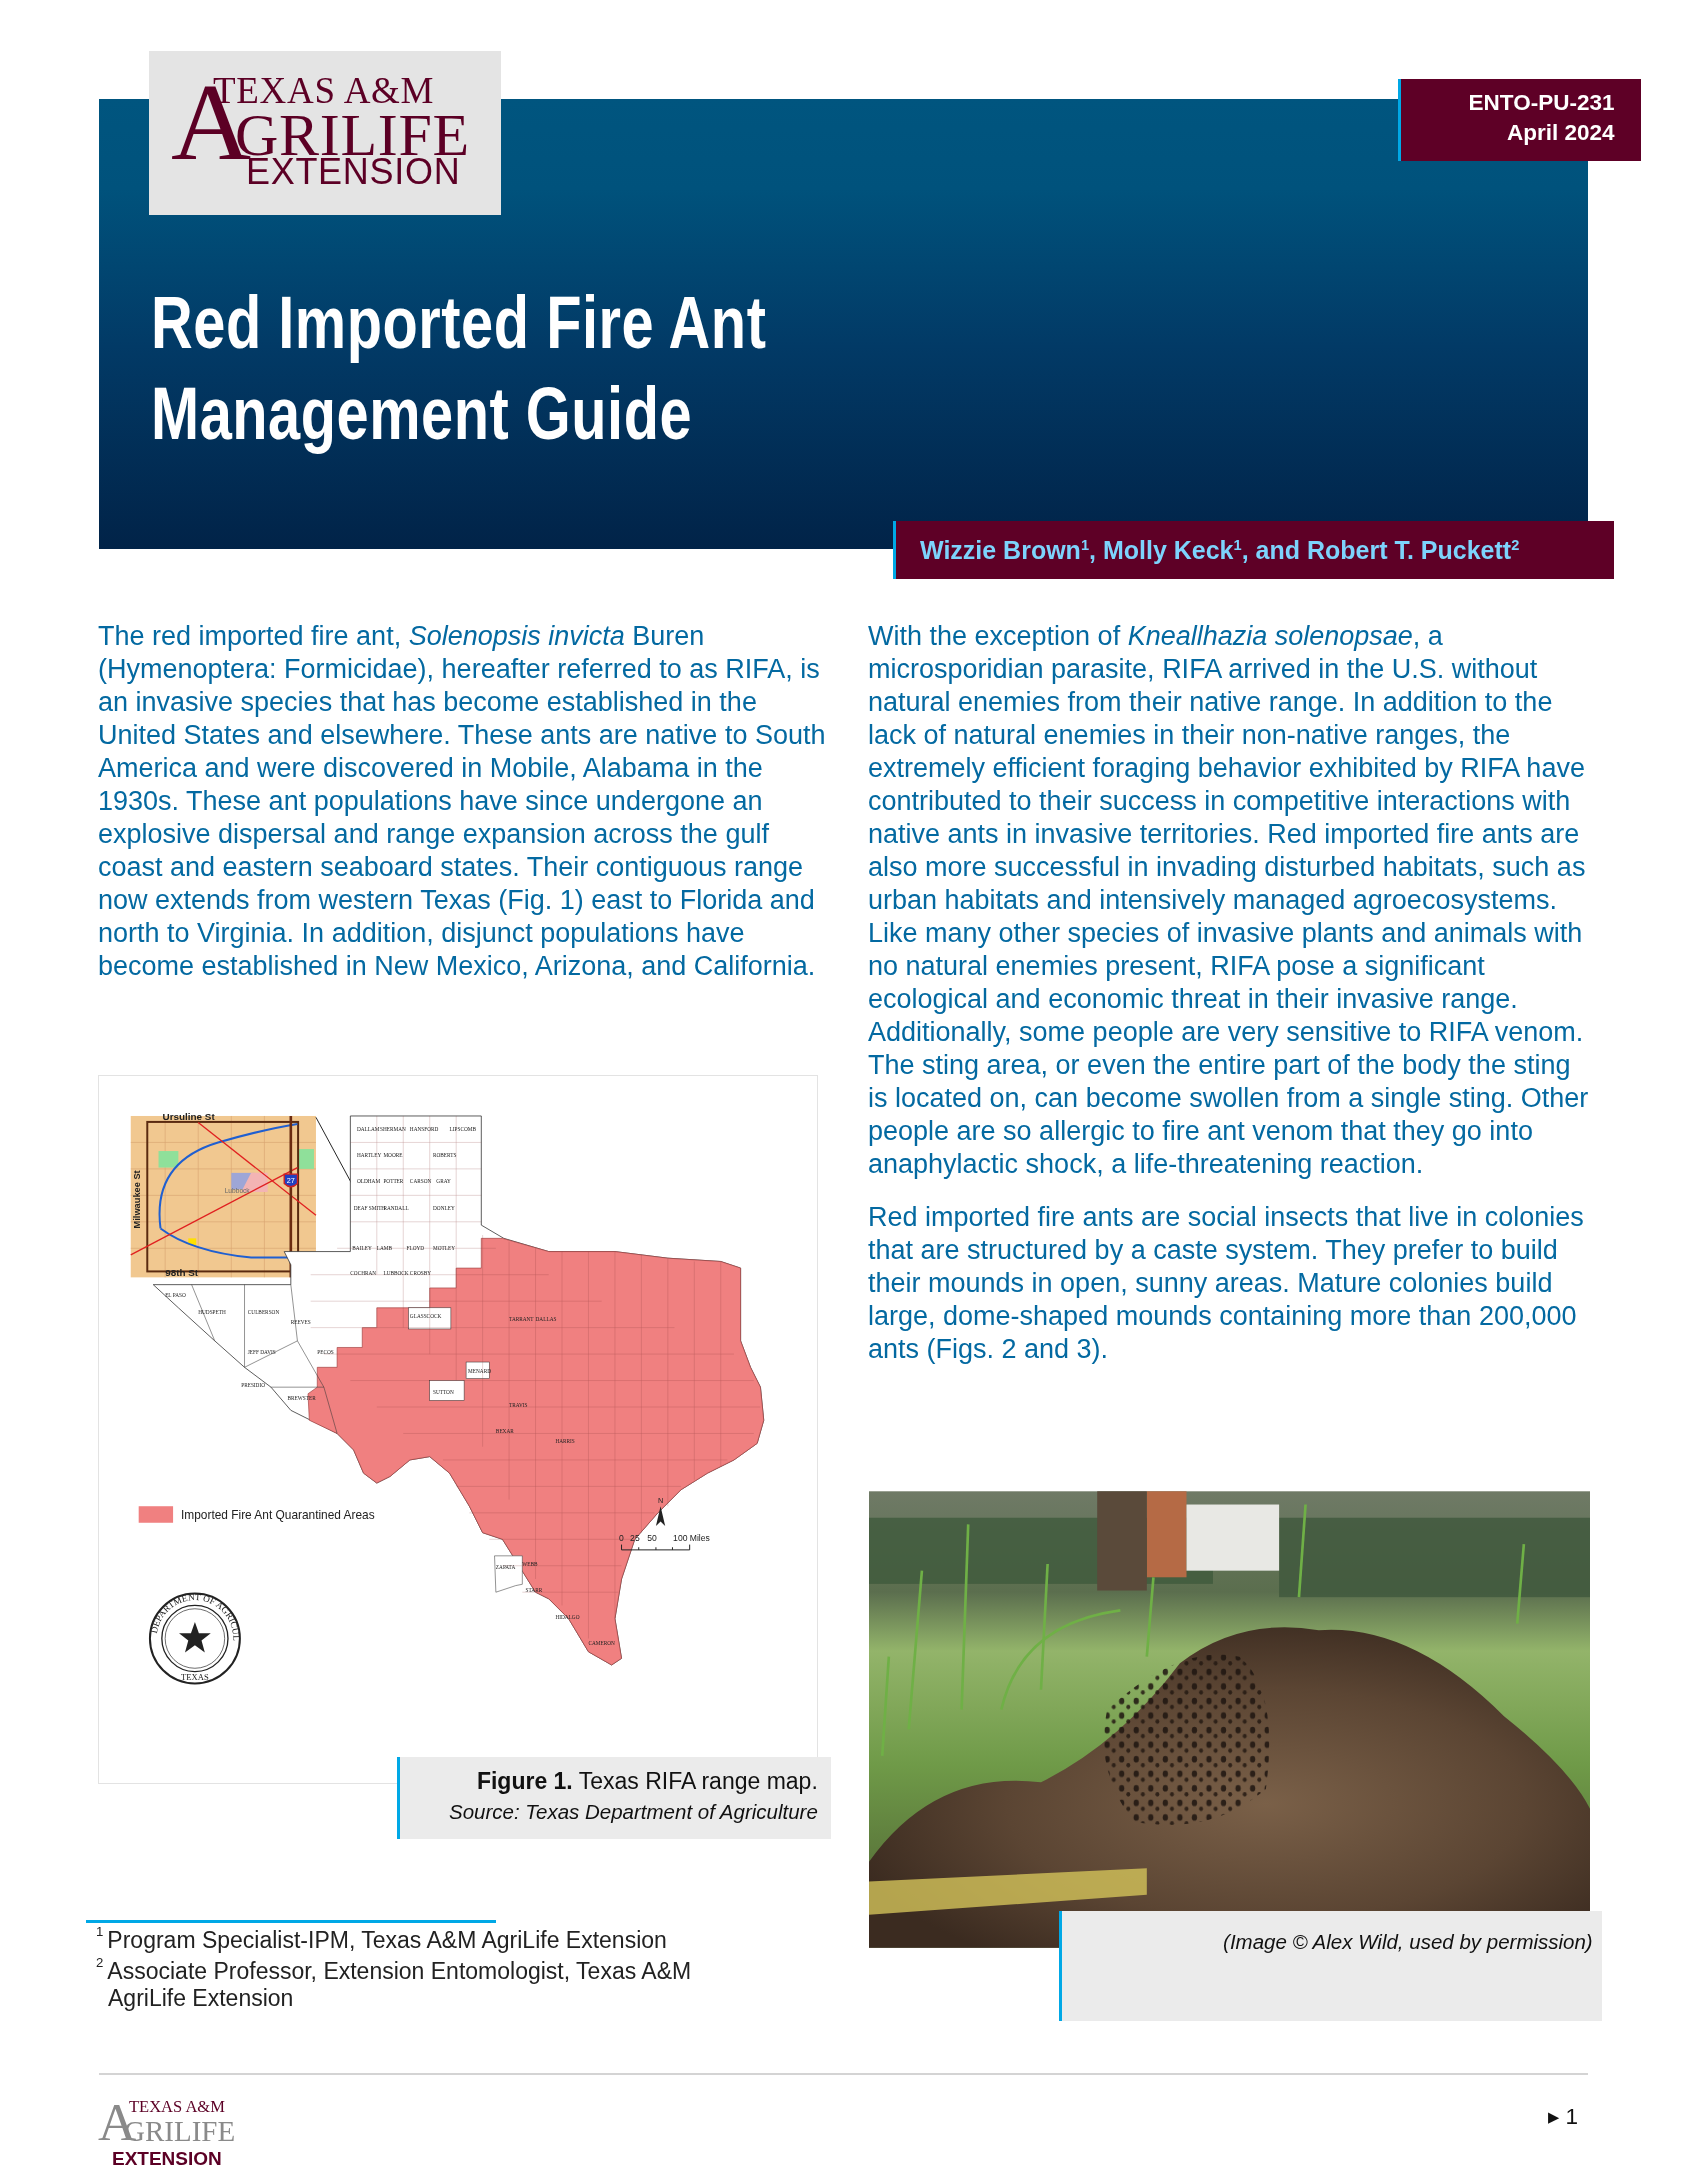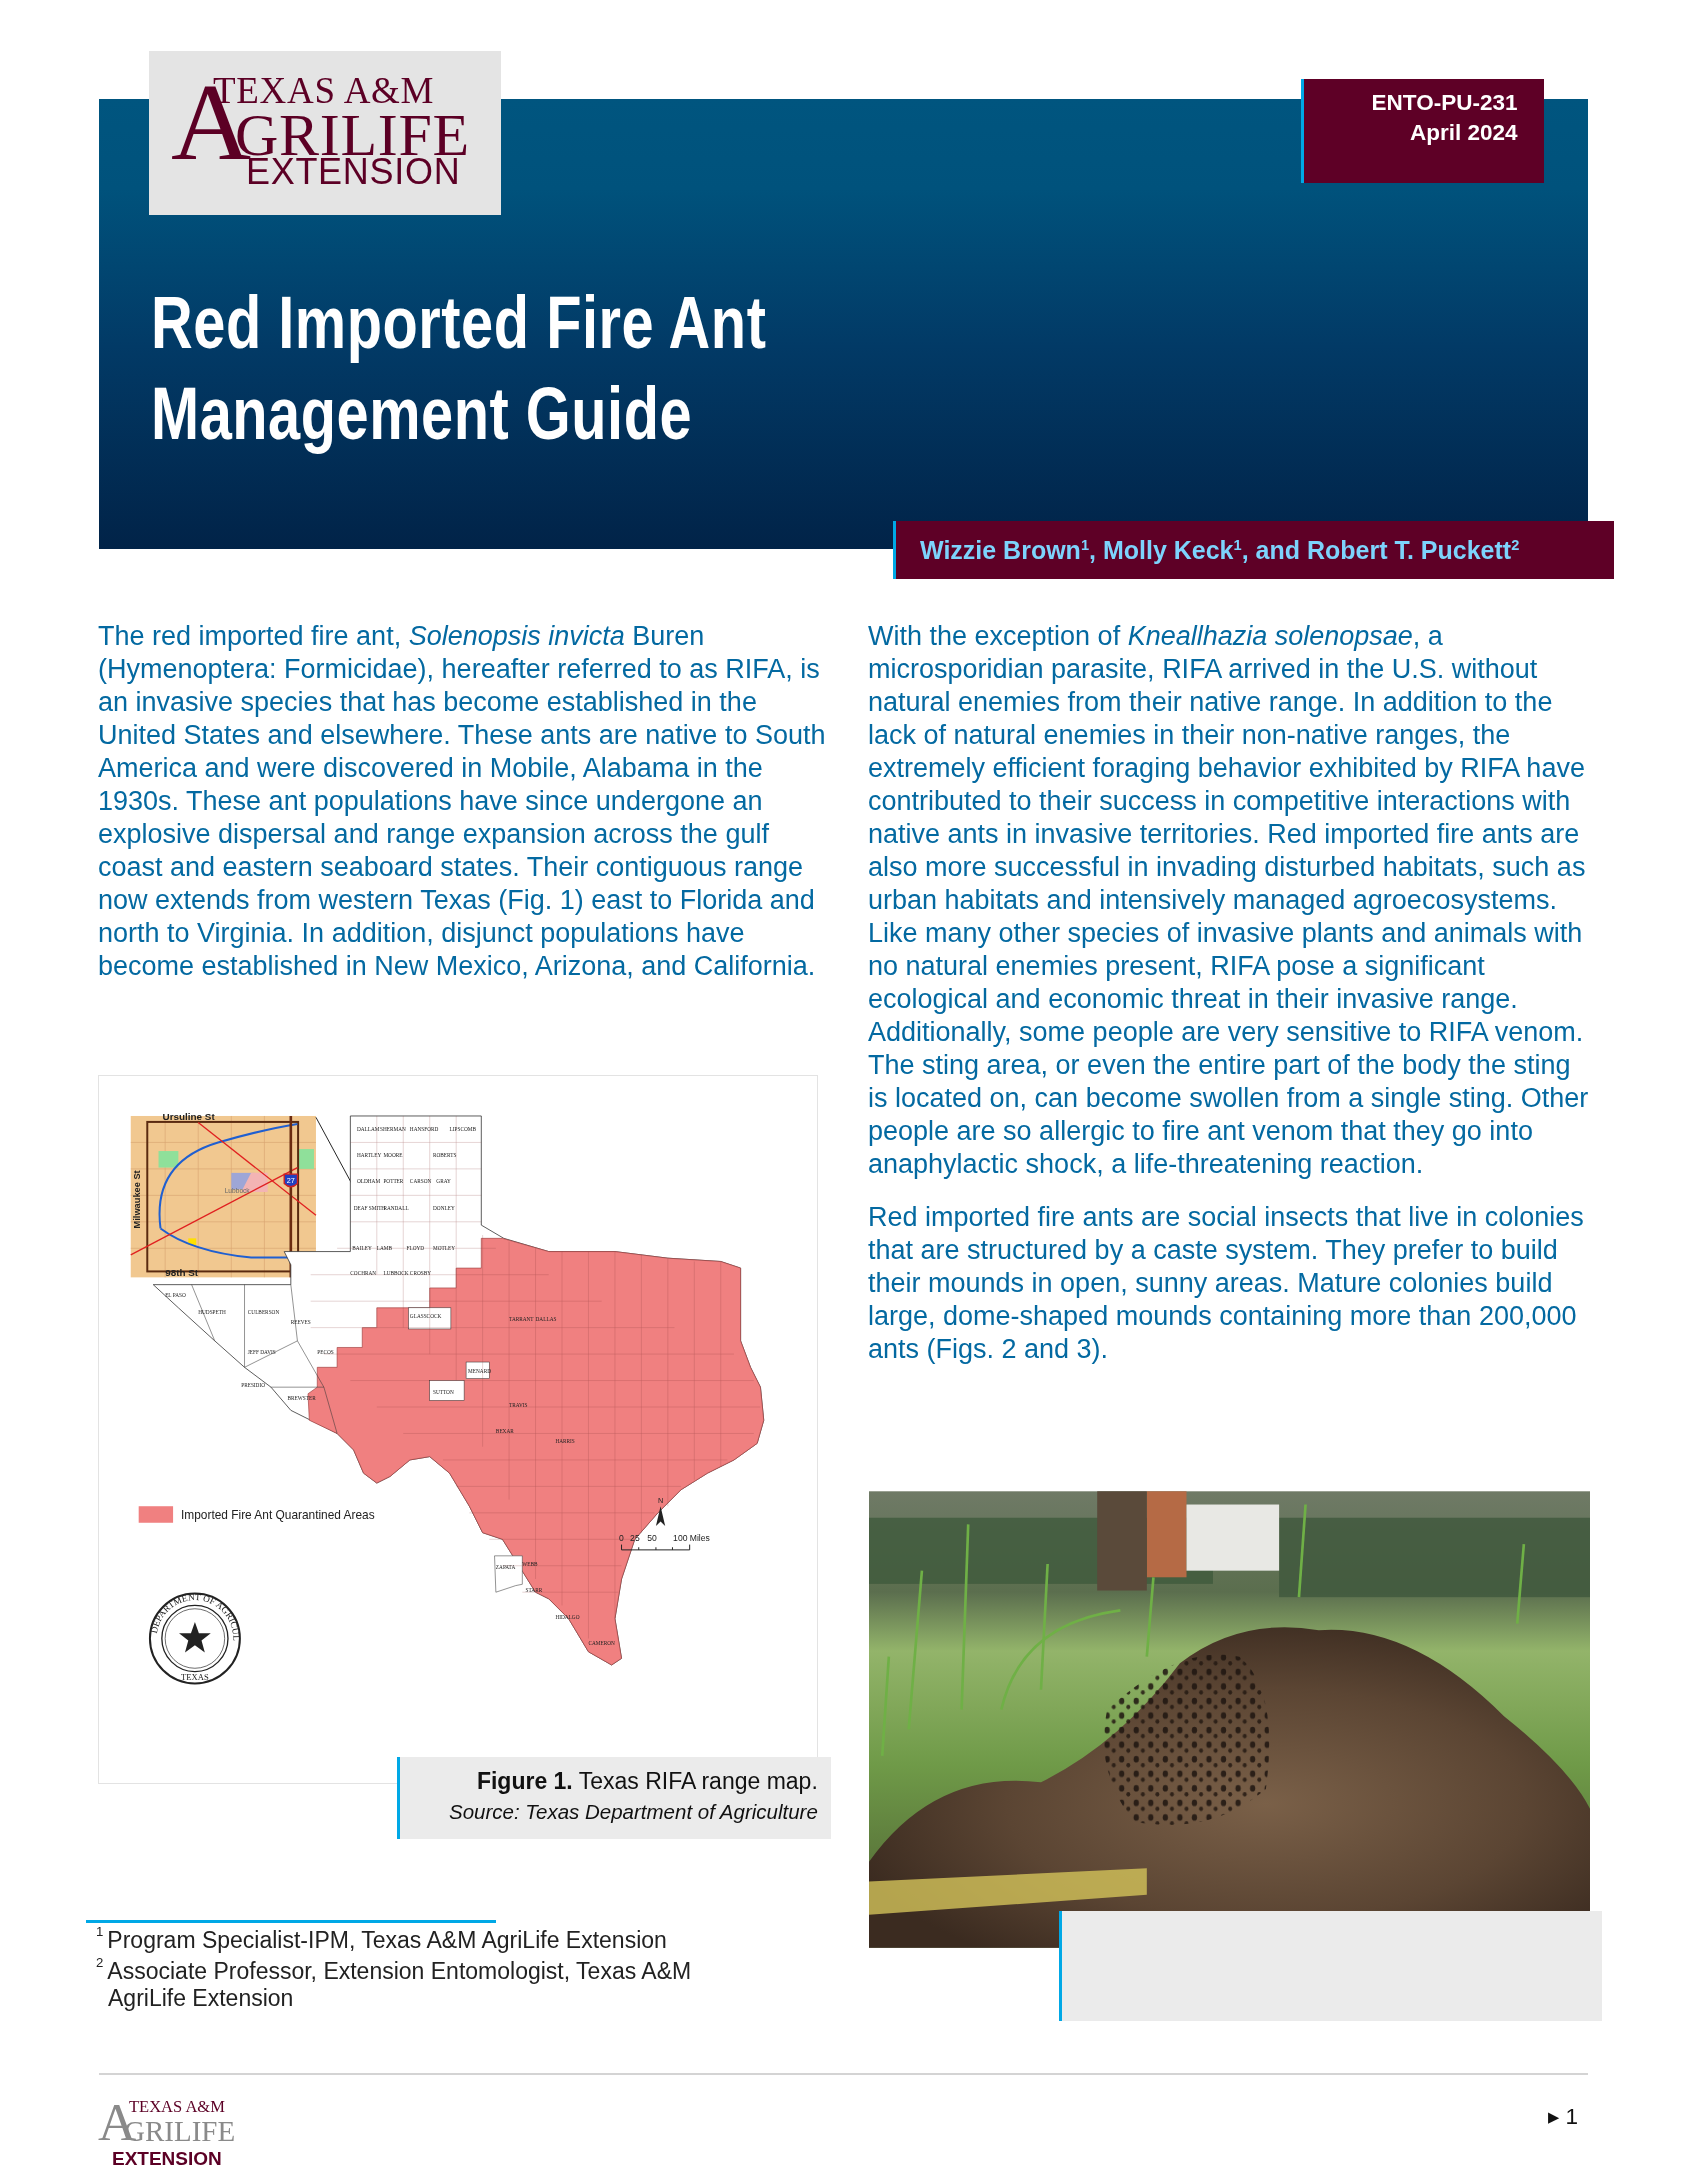--- a/index.html
+++ b/index.html
@@ -9,21 +9,21 @@
 
   
   .banner { left: 99px; top: 99px; width: 1489px; height: 450px;
             background: linear-gradient(to bottom, #00557f 0%, #00527c 20%, #023a66 55%, #012348 100%); }
   .logo-box { left: 149px; top: 51px; width: 352px; height: 164px; background: #e4e4e4; }
   .logo-texas { left: 213px; top: 69px; font-family: "Liberation Serif", serif; color: #5c0025; font-size: 37px; letter-spacing: 0.7px; }
   .logo-a { left: 171px; top: 66px; font-family: "Liberation Serif", serif; color: #5c0025; font-size: 111px; line-height: 1; }
   .logo-grilife { left: 235px; top: 105px; font-family: "Liberation Serif", serif; color: #5c0025; font-size: 60px; line-height: 1; letter-spacing: 0.7px; }
   .logo-ext { left: 246px; top: 151px; font-family: "Liberation Sans", sans-serif; color: #5c0025; font-size: 36px; font-weight: normal; letter-spacing: 0.7px; }
 
-  .pubbox { left: 1301px; top: 79px; width: 243px; height: 104px; background: #5e0026;
+  .pubbox { left: 1398px; top: 79px; width: 243px; height: 82px; background: #5e0026;
             border-left: 3.3px solid #00a8e6; box-sizing: border-box; color: #fff; text-align: right;
             padding: 9.3px 26.5px 0 0; font-family: "Liberation Sans", sans-serif; font-weight: bold; font-size: 22.5px; line-height: 30px; }
 
   .title { left: 151px; top: 277px; color: #fff; font-family: "Liberation Sans", sans-serif; font-weight: bold;
            font-size: 74px; line-height: 91px; transform: scaleX(0.78); transform-origin: left top; letter-spacing: 0.7px; }
 
   .authors { left: 893px; top: 521px; width: 721px; height: 58px; background: #5e0026;
              border-left: 3.3px solid #00a8e6; box-sizing: border-box; color: #7dd3fc;
              font-family: "Liberation Sans", sans-serif; font-weight: bold; font-size: 25px; line-height: 58px; padding-left: 24px; }
   .authors sup { font-size: 14.6px; vertical-align: 9.3px; line-height: 0; }
@@ -302,20 +302,21 @@
       <path d="M 20 400 L 30 250"></path>
         <path d="M 200 330 Q 230 200 380 180"></path>
     </g>
     <path d="M 0 560 Q 100 420 260 440 Q 380 380 470 260 Q 560 190 680 210 Q 820 200 960 340 Q 1060 420 1090 480 L 1090 690 L 0 690 Z" fill="url(#moundGrad)"></path>
     <path d="M 360 330 Q 470 230 560 250 Q 620 300 600 450 Q 520 520 400 500 Q 340 420 360 330 Z" fill="url(#holes)" opacity="0.85"></path>
     <path d="M 0 590 L 420 570 L 420 610 L 0 640 Z" fill="#d3c35a" opacity="0.8"></path>
   </svg>
 </div>
 
 <div class="abs cap2">
+  <div><i>(Image © Alex Wild, used by permission)</i></div>
 </div>
 
 <div class="abs fn-rule"></div>
 <div class="abs fn fn1"><sup>1</sup><span>Program Specialist-IPM, Texas A&amp;M AgriLife Extension</span></div>
 <div class="abs fn fn2" style="width:635px; padding-left: 12px; text-indent: -12px;"><sup>2</sup><span>Associate Professor, Extension Entomologist, Texas A&amp;M AgriLife Extension</span></div>
 
 <div class="abs foot-rule"></div>
 <div class="abs foot-a">A</div>
 <div class="abs foot-texas">TEXAS A&amp;M</div>
 <div class="abs foot-grilife">GRILIFE</div>

